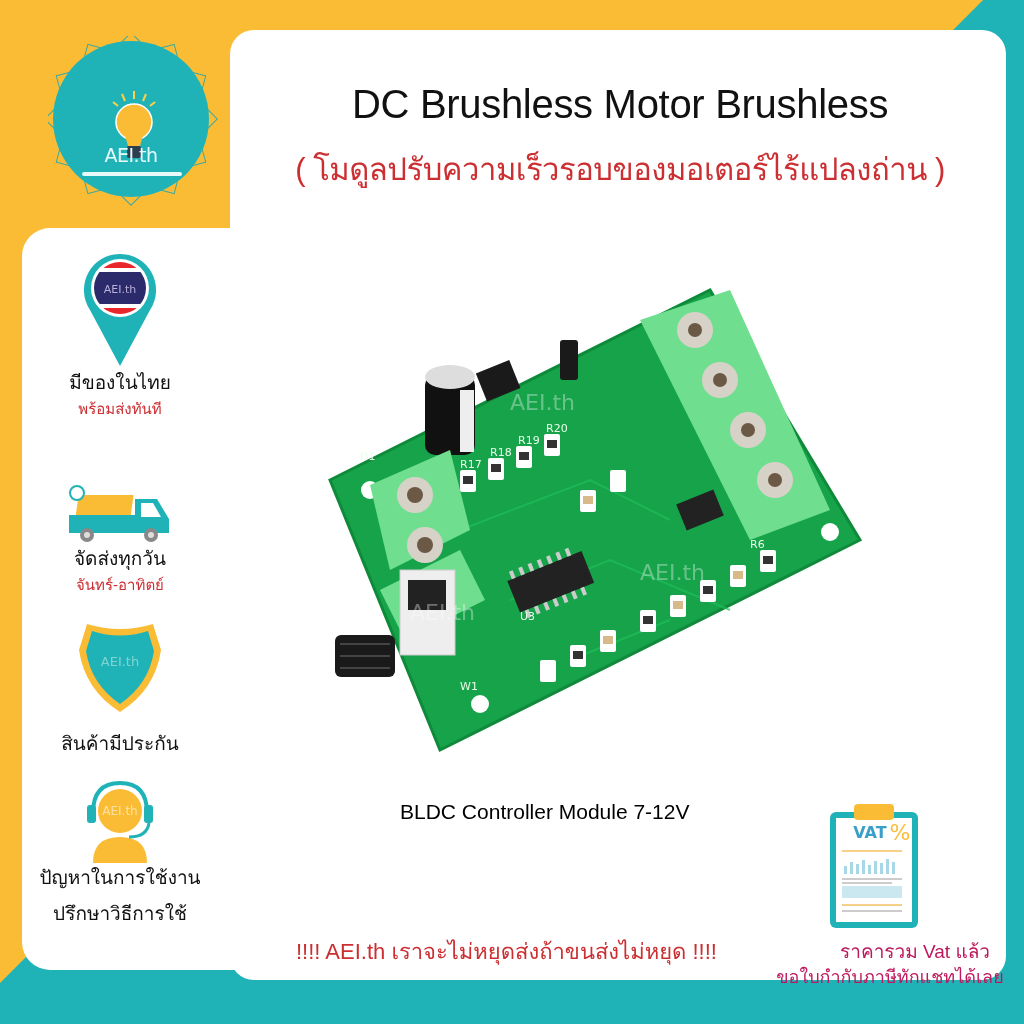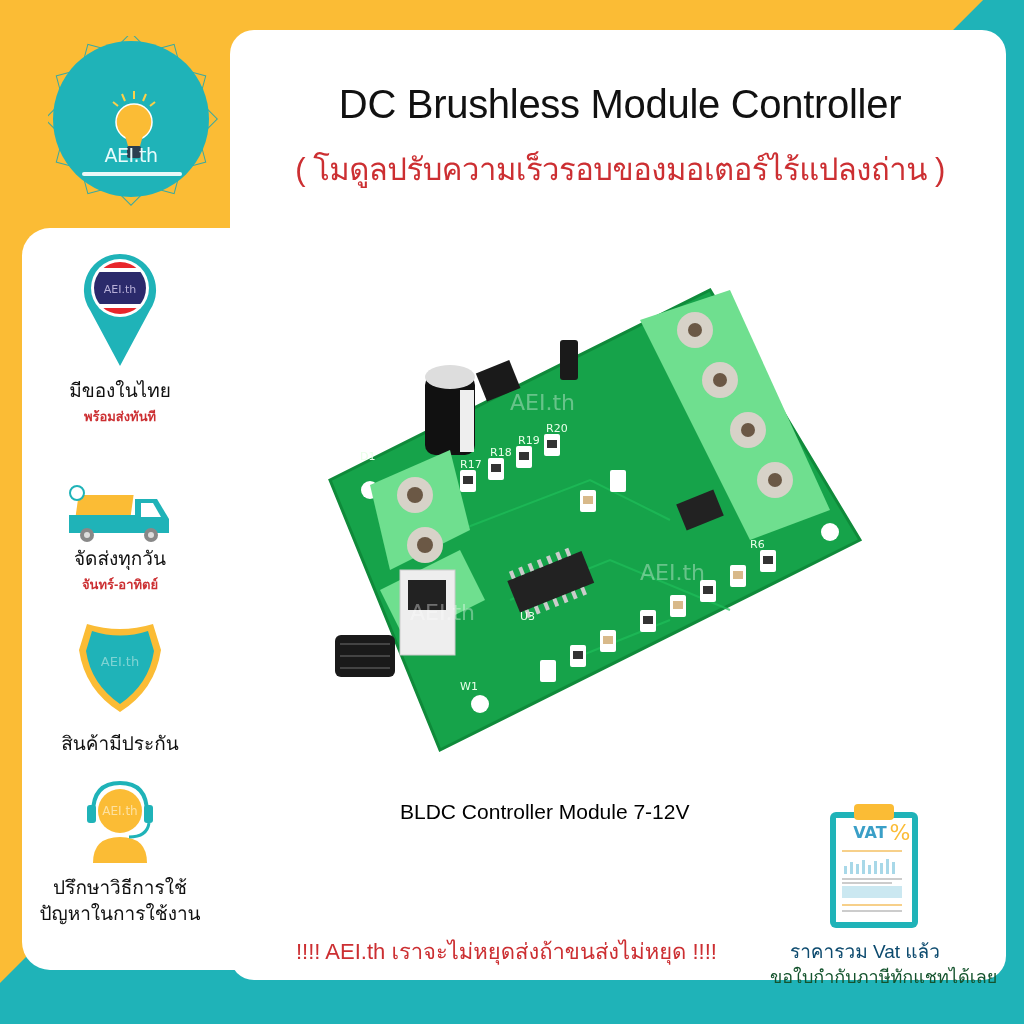--- a/index.html
+++ b/index.html
@@ -19,27 +19,27 @@
   .logo-text { position: absolute; left: 0; width: 166px; top: 108px; text-align: center; color: #e8fbfb; font-size: 19px; font-family: "DejaVu Sans", sans-serif; letter-spacing: -0.5px; }
   .logo-wave { position: absolute; left: 34px; top: 136px; width: 100px; height: 4px; background: #fff; border-radius: 4px; opacity: .9; }
 
   
   .title { position: absolute; left: 240px; top: 82px; width: 760px; text-align: center; font-size: 40px; color: #111; letter-spacing: -0.3px; }
   .subtitle { position: absolute; left: 240px; top: 144px; width: 760px; text-align: center; font-size: 31px; color: #cc2f32; letter-spacing: -0.5px; }
 
   
   .feature { position: absolute; left: 30px; width: 180px; text-align: center; }
   .feature .l1 { font-size: 19px; color: #111; line-height: 26px; }
-  .feature .l2 { font-size: 13px; color: #cc2f32; line-height: 26px; font-weight: bold; }
+  .feature .l2 { font-size: 15px; color: #cc2f32; line-height: 26px; }
 
   
   .caption { position: absolute; left: 400px; top: 800px; font-size: 21px; color: #000000; }
   .slogan { position: absolute; left: 296px; top: 934px; font-size: 22px; color: #cc2f32; }
-  .vat-l1 { position: absolute; left: 790px; top: 936px; width: 200px; text-align: left; font-size: 19px; color: #0c4a6e; }
-  .vat-l2 { position: absolute; left: 770px; top: 962px; width: 240px; text-align: left; font-size: 18px; color: #14532d; white-space: nowrap; }
+  .vat-l1 { position: absolute; left: 790px; top: 936px; width: 200px; text-align: right; font-size: 19px; color: #be185d; }
+  .vat-l2 { position: absolute; left: 770px; top: 962px; width: 240px; text-align: center; font-size: 18px; color: #be185d; white-space: nowrap; }
 
   .pcb { position: absolute; left: 310px; top: 280px; width: 580px; height: 480px; }
 </style>
 </head>
 <body>
 
 <div class="bg-yellow"></div>
 <div class="bg-teal"></div>
 <div class="panel-top"></div>
 <div class="panel-left"></div>
@@ -62,38 +62,38 @@
         <line x1="107" y1="66" x2="102" y2="70"></line>
     </g>
     <circle cx="86" cy="86" r="18" fill="#fbbc35" stroke="#fff" stroke-width="1.5"></circle>
     <path d="M76 96 L80 110 L92 110 L96 96 Z" fill="#fbbc35"></path>
     <rect x="79" y="110" width="14" height="12" rx="2" fill="#2c3e50"></rect>
   </svg>
   <div class="logo-text">AEI.th</div>
   <div class="logo-wave"></div>
 </div>
 
-<div class="title">DC Brushless Module Controller</div>
+<div class="title">DC Brushless Motor Brushless</div>
 <div class="subtitle">( โมดูลปรับความเร็วรอบของมอเตอร์ไร้แปลงถ่าน )</div>
 
 <div class="feature" style="top:250px">
   <svg width="80" height="120" viewBox="0 0 80 120" style="margin:0 auto;display:block">
     <path d="M40 4 A36 36 0 0 1 70 60 L40 116 L10 60 A36 36 0 0 1 40 4 Z" fill="#1fb3b8"></path>
     <circle cx="40" cy="38" r="29" fill="#fff"></circle>
     <clipPath id="fl">
         <circle cx="40" cy="38" r="26"></circle>
       </clipPath>
     <g clip-path="url(#fl)">
       <rect x="10" y="10" width="60" height="8" fill="#e8262b"></rect>
       <rect x="10" y="22" width="60" height="32" fill="#2b2a6b"></rect>
       <rect x="10" y="58" width="60" height="8" fill="#e8262b"></rect>
     </g>
     <text x="40" y="43" text-anchor="middle" font-size="11" fill="#b8b0d8" font-family="DejaVu Sans, sans-serif">AEI.th</text>
   </svg>
-  <div class="l1" style="margin-top:8px">มีของในไทย</div>
+  <div class="l1" style="">มีของในไทย</div>
   <div class="l2">พร้อมส่งทันที</div>
 </div>
 
 <div class="feature" style="top:485px">
   <svg width="110" height="60" viewBox="0 0 110 60" style="margin:0 auto;display:block">
     <rect x="15" y="10" width="55" height="22" fill="#fbbc35" transform="skewX(-8)"></rect>
     <rect x="4" y="30" width="72" height="18" fill="#1fb3b8"></rect>
     <path d="M70 14 L92 14 L104 34 L104 48 L70 48 Z" fill="#1fb3b8"></path>
     <path d="M76 18 L88 18 L96 32 L76 32 Z" fill="#fff"></path>
     <circle cx="22" cy="50" r="7" fill="#888"></circle>
@@ -118,22 +118,22 @@
 <div class="feature" style="top:775px">
   <svg width="90" height="90" viewBox="0 0 90 90" style="margin:0 auto;display:block">
     <path d="M18 88 Q18 62 45 62 Q72 62 72 88 Z" fill="#fbbc35"></path>
     <circle cx="45" cy="36" r="22" fill="#fbbc35"></circle>
     <path d="M18 38 Q18 8 45 8 Q72 8 72 38" fill="none" stroke="#1fb3b8" stroke-width="4"></path>
     <rect x="12" y="30" width="9" height="18" rx="3" fill="#1fb3b8"></rect>
     <rect x="69" y="30" width="9" height="18" rx="3" fill="#1fb3b8"></rect>
     <path d="M74 48 Q72 62 54 62" fill="none" stroke="#1fb3b8" stroke-width="3"></path>
     <text x="45" y="40" text-anchor="middle" font-size="12" fill="#fde1a0" font-family="DejaVu Sans, sans-serif">AEI.th</text>
   </svg>
+  <div class="l1">ปัญหาในการใช้งาน</div>
   <div class="l1" style="margin-top:10px">ปรึกษาวิธีการใช้</div>
-  <div class="l1">ปัญหาในการใช้งาน</div>
 </div>
 
 <svg class="pcb" viewBox="0 0 580 480">
 
   <polygon points="20,200 400,10 550,260 130,470" fill="#16a34a"></polygon>
   <polygon points="20,200 400,10 550,260 130,470" fill="none" stroke="#0f8a3a" stroke-width="3"></polygon>
   <g fill="#fff">
     <circle cx="170" cy="424" r="9"></circle>
       <circle cx="520" cy="252" r="9"></circle>
       <circle cx="60" cy="210" r="9"></circle>

